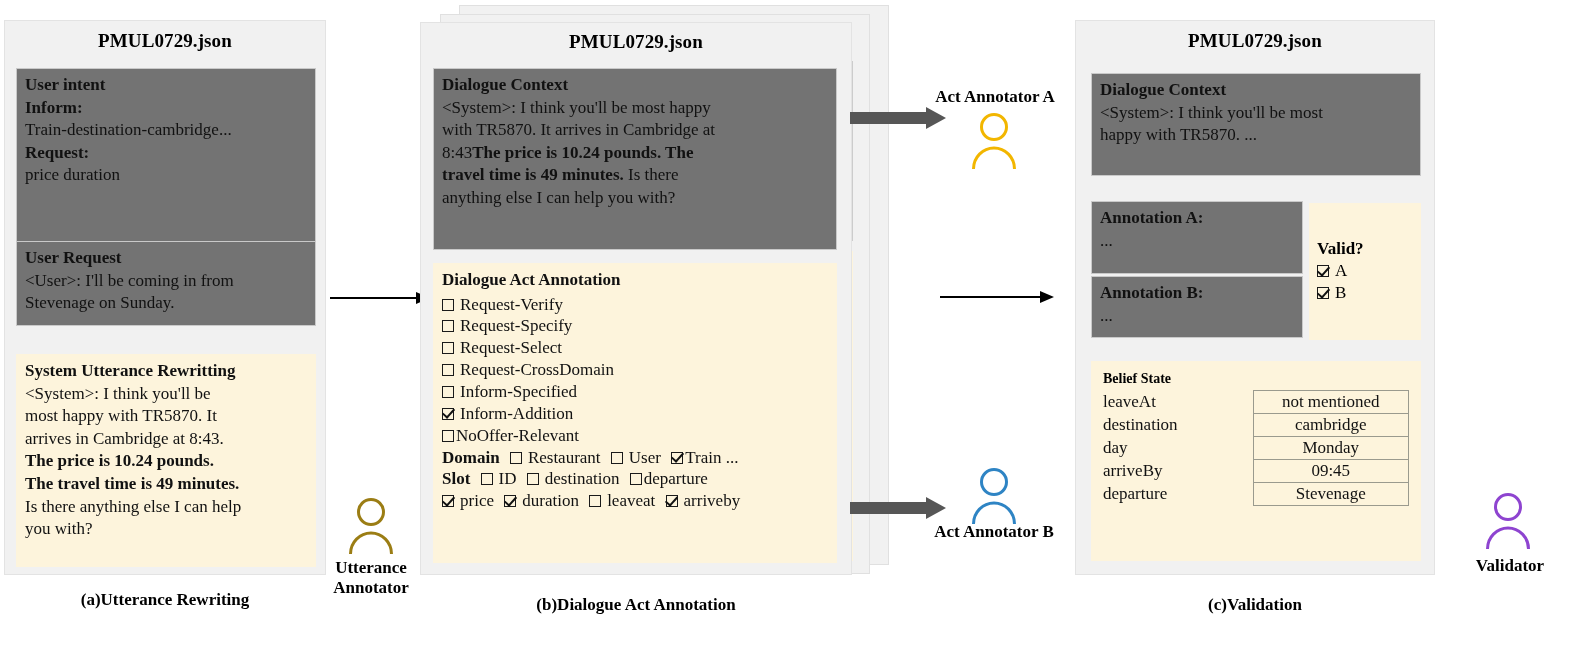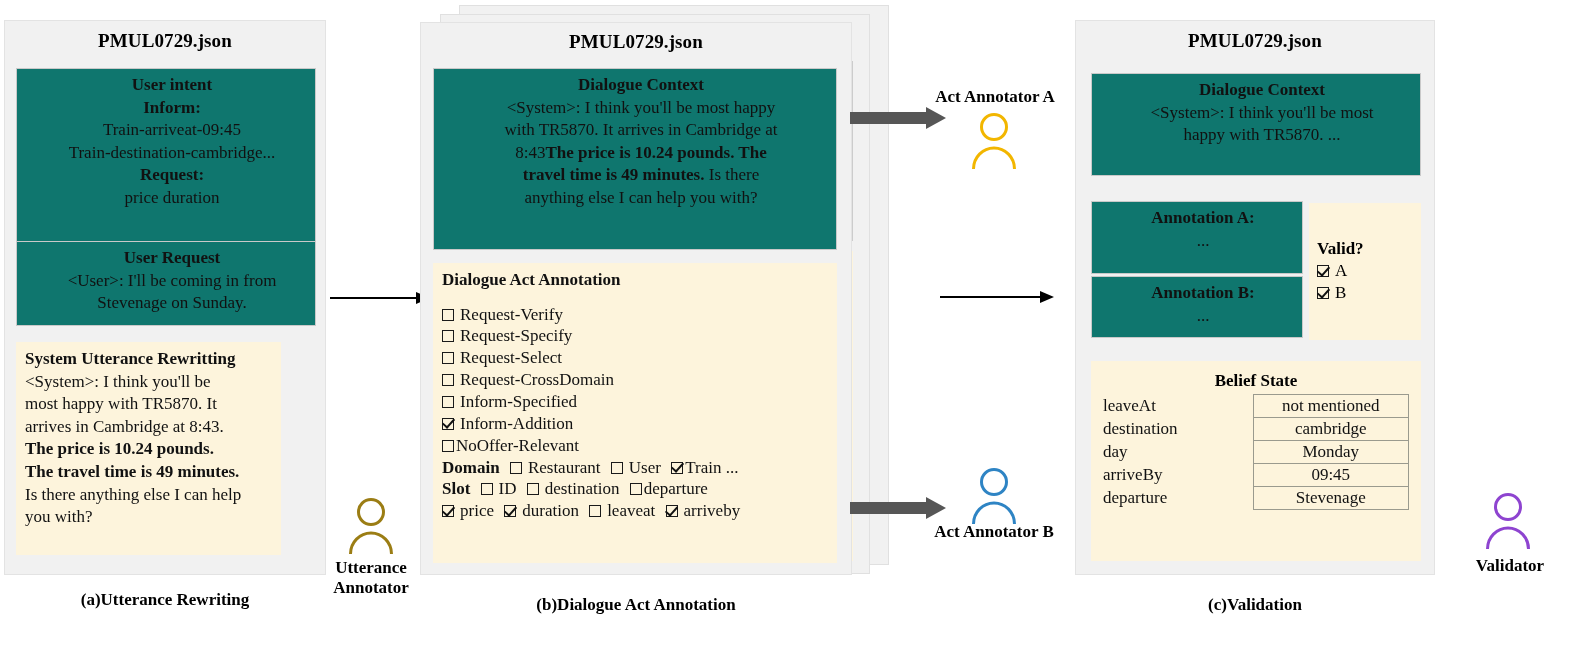--- a/index.html
+++ b/index.html
@@ -22,39 +22,38 @@
     border: 1px solid #e3e3e3;
   }
   .panel-title {
     text-align: center;
     font-weight: bold;
     font-size: 19px;
     color: #000;
     letter-spacing: .1px;
   }
   .box {
-    background: #0f766e;
+    background: #737373;
     border: 1px solid #c9c9c9;
-    padding: 5px 8px 7px 20px;
-    text-align: center;
+    padding: 5px 8px 7px 8px;
   }
   .cream {
     background: #fdf4dc;
     border: none;
     padding: 6px 9px 8px 9px;
   }
   .b  { font-weight: bold; }
   .ln { font-size: 17px; line-height: 1.33; color: #111; }
 
   
   #panel-a { left: 4px;  top: 20px;  width: 322px; height: 555px; }
   #panel-a .panel-title { margin-top: 9px; margin-bottom: 10px; }
   #pa-intent   { position:absolute; left:11px; top:47px;  width:300px; height:175px; }
   #pa-request  { position:absolute; left:11px; top:220px; width:300px; height:85px;  }
-  #pa-rewrite  { position:absolute; left:11px; top:321px; width:265px; height:213px; }
+  #pa-rewrite  { position:absolute; left:11px; top:333px; width:300px; height:213px; }
 
   
   #panel-b-back2 { left: 459px; top: 5px;  width: 430px; height: 560px;
                    background:#f1f1f1; border:1px solid #e0e0e0; }
   #panel-b-back1 { left: 440px; top: 14px; width: 430px; height: 560px;
                    background:#f1f1f1; border:1px solid #e0e0e0; }
   #pbb-box   { position:absolute; left:12px; top:46px;  width:400px; height:180px;
                background:#fff; border:1px solid #ccc; }
   #pbb-cream { position:absolute; left:12px; top:236px; width:400px; height:310px;
                background:#fdf4dc; }
@@ -88,21 +87,21 @@
   
   #panel-c { left: 1075px; top: 20px; width: 360px; height: 555px; }
   #panel-c .panel-title { margin-top: 9px; margin-bottom: 10px; }
   #pc-context { position:absolute; left:15px; top:52px;  width:330px; height:103px; }
   #pc-annA    { position:absolute; left:15px; top:180px; width:212px; height:73px; }
   #pc-annB    { position:absolute; left:15px; top:255px; width:212px; height:62px; }
   #pc-valid   { position:absolute; left:233px; top:182px; width:112px; height:137px;
                 background:#fdf4dc; }
   #pc-belief  { position:absolute; left:15px; top:340px; width:330px; height:200px;
                 background:#fdf4dc; padding:10px 12px 8px 12px; }
-  .belief-title { font-weight:bold; font-size:17px; margin-bottom:3px;text-align:center; }
+  .belief-title { font-weight:bold; font-size:14px; margin-bottom:3px; }
   .belief-table { width: 100%; border-collapse: collapse; }
   .belief-table td { font-size: 17px; padding: 1px 0; color:#111; }
   .belief-key { width: 150px; }
   .belief-val {
     border: 1px solid #9a9a8e;
     text-align: center;
     padding: 1px 10px !important;
     background: #fdf4dc;
     margin-left: 20px;
   }
@@ -150,21 +149,20 @@
 </style>
 </head>
 <body>
 
 <div class="panel" id="panel-a">
   <div class="panel-title">PMUL0729.json</div>
 
   <div class="box" id="pa-intent">
     <div class="ln b">User intent</div>
     <div class="ln b">Inform:</div>
-    <div class="ln">Train-arriveat-09:45</div>
     <div class="ln">Train-destination-cambridge...</div>
     <div class="ln b">Request:</div>
     <div class="ln">price duration</div>
   </div>
 
   <div class="box" id="pa-request">
     <div class="ln b">User Request</div>
     <div class="ln">&lt;User&gt;: I'll be coming in from</div>
     <div class="ln">Stevenage on Sunday.</div>
   </div>
@@ -210,21 +208,21 @@
   <div class="box" id="pb-context">
     <div class="ln b">Dialogue Context</div>
     <div class="ln">&lt;System&gt;: I think you'll be most happy</div>
     <div class="ln">with TR5870. It arrives in Cambridge at</div>
     <div class="ln"><span>8:43</span><span class="b">The price is 10.24 pounds. The</span></div>
     <div class="ln"><span class="b">travel time is 49 minutes.</span><span> Is there</span></div>
     <div class="ln">anything else I can help you with?</div>
   </div>
 
   <div class="cream" id="pb-acts">
-    <div class="ln b" style="margin-bottom:12px;">Dialogue Act Annotation</div>
+    <div class="ln b" style="margin-bottom:2px;">Dialogue Act Annotation</div>
 
     <div class="act-row">
       <span class="cb"></span><span>Request-Verify</span></div>
     <div class="act-row">
       <span class="cb"></span><span>Request-Specify</span></div>
     <div class="act-row">
       <span class="cb"></span><span>Request-Select</span></div>
     <div class="act-row">
       <span class="cb"></span><span>Request-CrossDomain</span></div>
     <div class="act-row">

